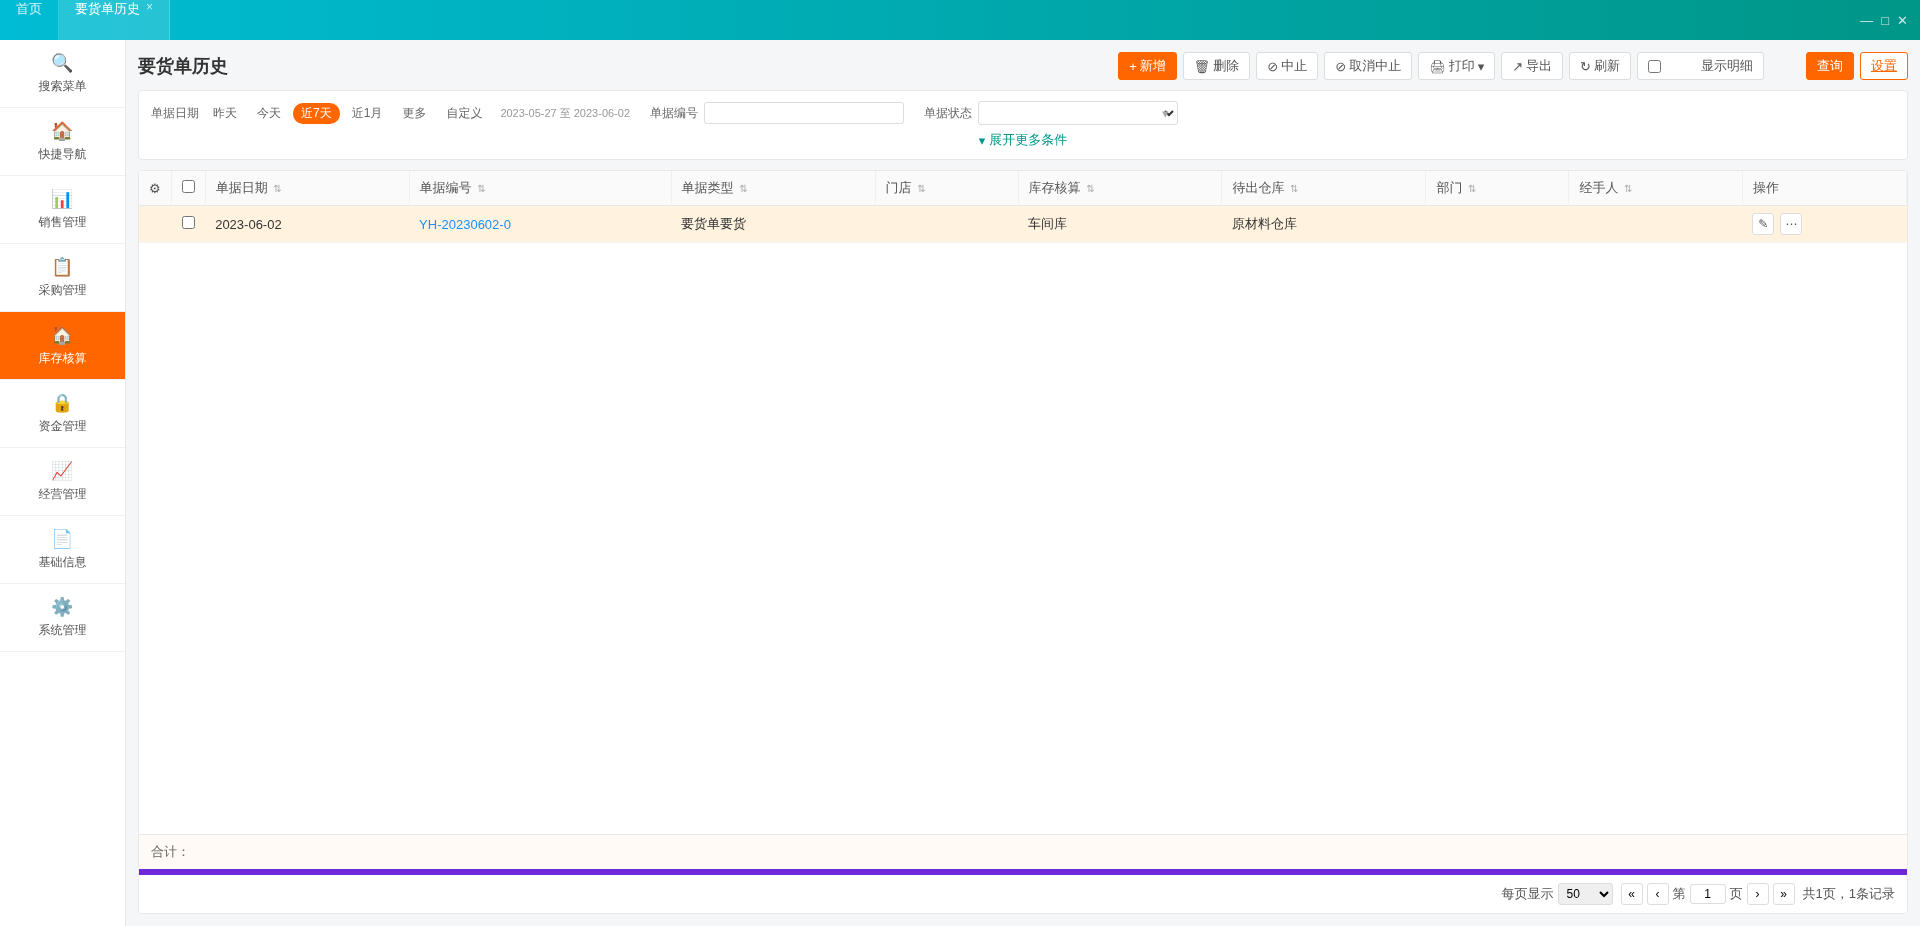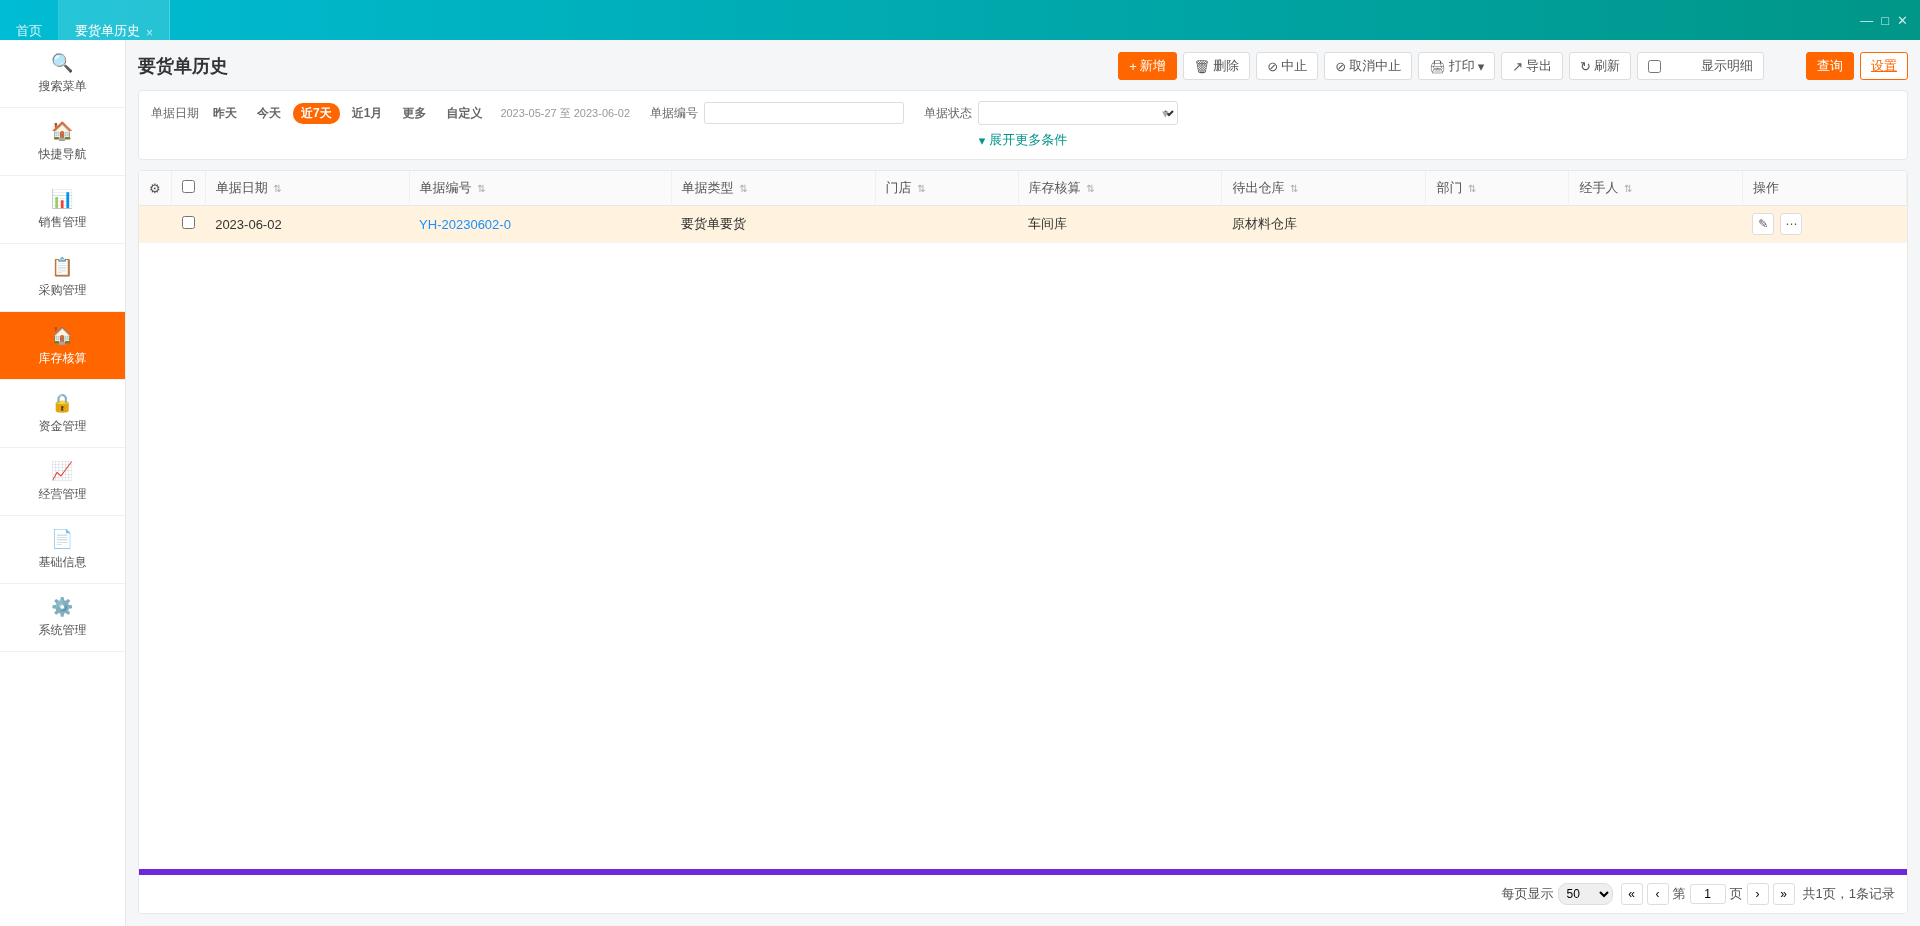--- a/index.html
+++ b/index.html
@@ -17,21 +17,21 @@
     }
     .top-bar-tabs {
       display: flex;
       align-items: stretch;
       height: 100%;
       flex: 1;
     }
     .top-tab {
       padding: 0 16px;
       display: flex;
-      align-items: flex-end;
+      align-items: flex-start;
       cursor: pointer;
       color: rgba(255,255,255,0.85);
       font-size: 13px;
       border-right: 1px solid rgba(255,255,255,0.2);
     }
     .top-tab.active {
       background: rgba(255,255,255,0.15);
       color: white;
     }
     .top-tab .close-x {
@@ -149,21 +149,20 @@
       display: flex;
       gap: 4px;
       align-items: center;
     }
     .date-tab {
       padding: 2px 8px;
       border-radius: 10px;
       cursor: pointer;
       font-size: 12px;
       color: #666;
-      font-weight: bold;
     }
     .date-tab.active {
       background: #ff6600;
       color: white;
     }
     .date-range {
       font-size: 11px;
       color: #999;
       margin-left: 4px;
     }
@@ -256,21 +255,21 @@
       font-size: 12px;
       color: #555;
     }
     .pagination .page-size-group {
       display: flex;
       align-items: center;
       gap: 4px;
     }
     .page-size-select {
       border: 1px solid #ddd;
-      border-radius: 9px;
+      border-radius: 3px;
       padding: 2px 4px;
       font-size: 12px;
       width: 55px;
     }
     .page-nav {
       display: flex;
       align-items: center;
       gap: 4px;
     }
     .page-nav-btn {
@@ -507,20 +506,23 @@
                 <div class="action-btns">
                   <button class="action-btn" title="编辑">✎</button>
                   <button class="action-btn" title="更多">⋯</button>
                 </div>
               </td>
             </tr>
           </tbody>
         </table>
       </div>
 
+      <div class="table-summary">
+        <span>合计：</span>
+      </div>
 
       <div class="pagination">
         <div class="page-size-group">
           <span>每页显示</span>
           <select class="page-size-select">
             <option value="50">50</option>
             <option value="100">100</option>
             <option value="200">200</option>
           </select>
         </div>

